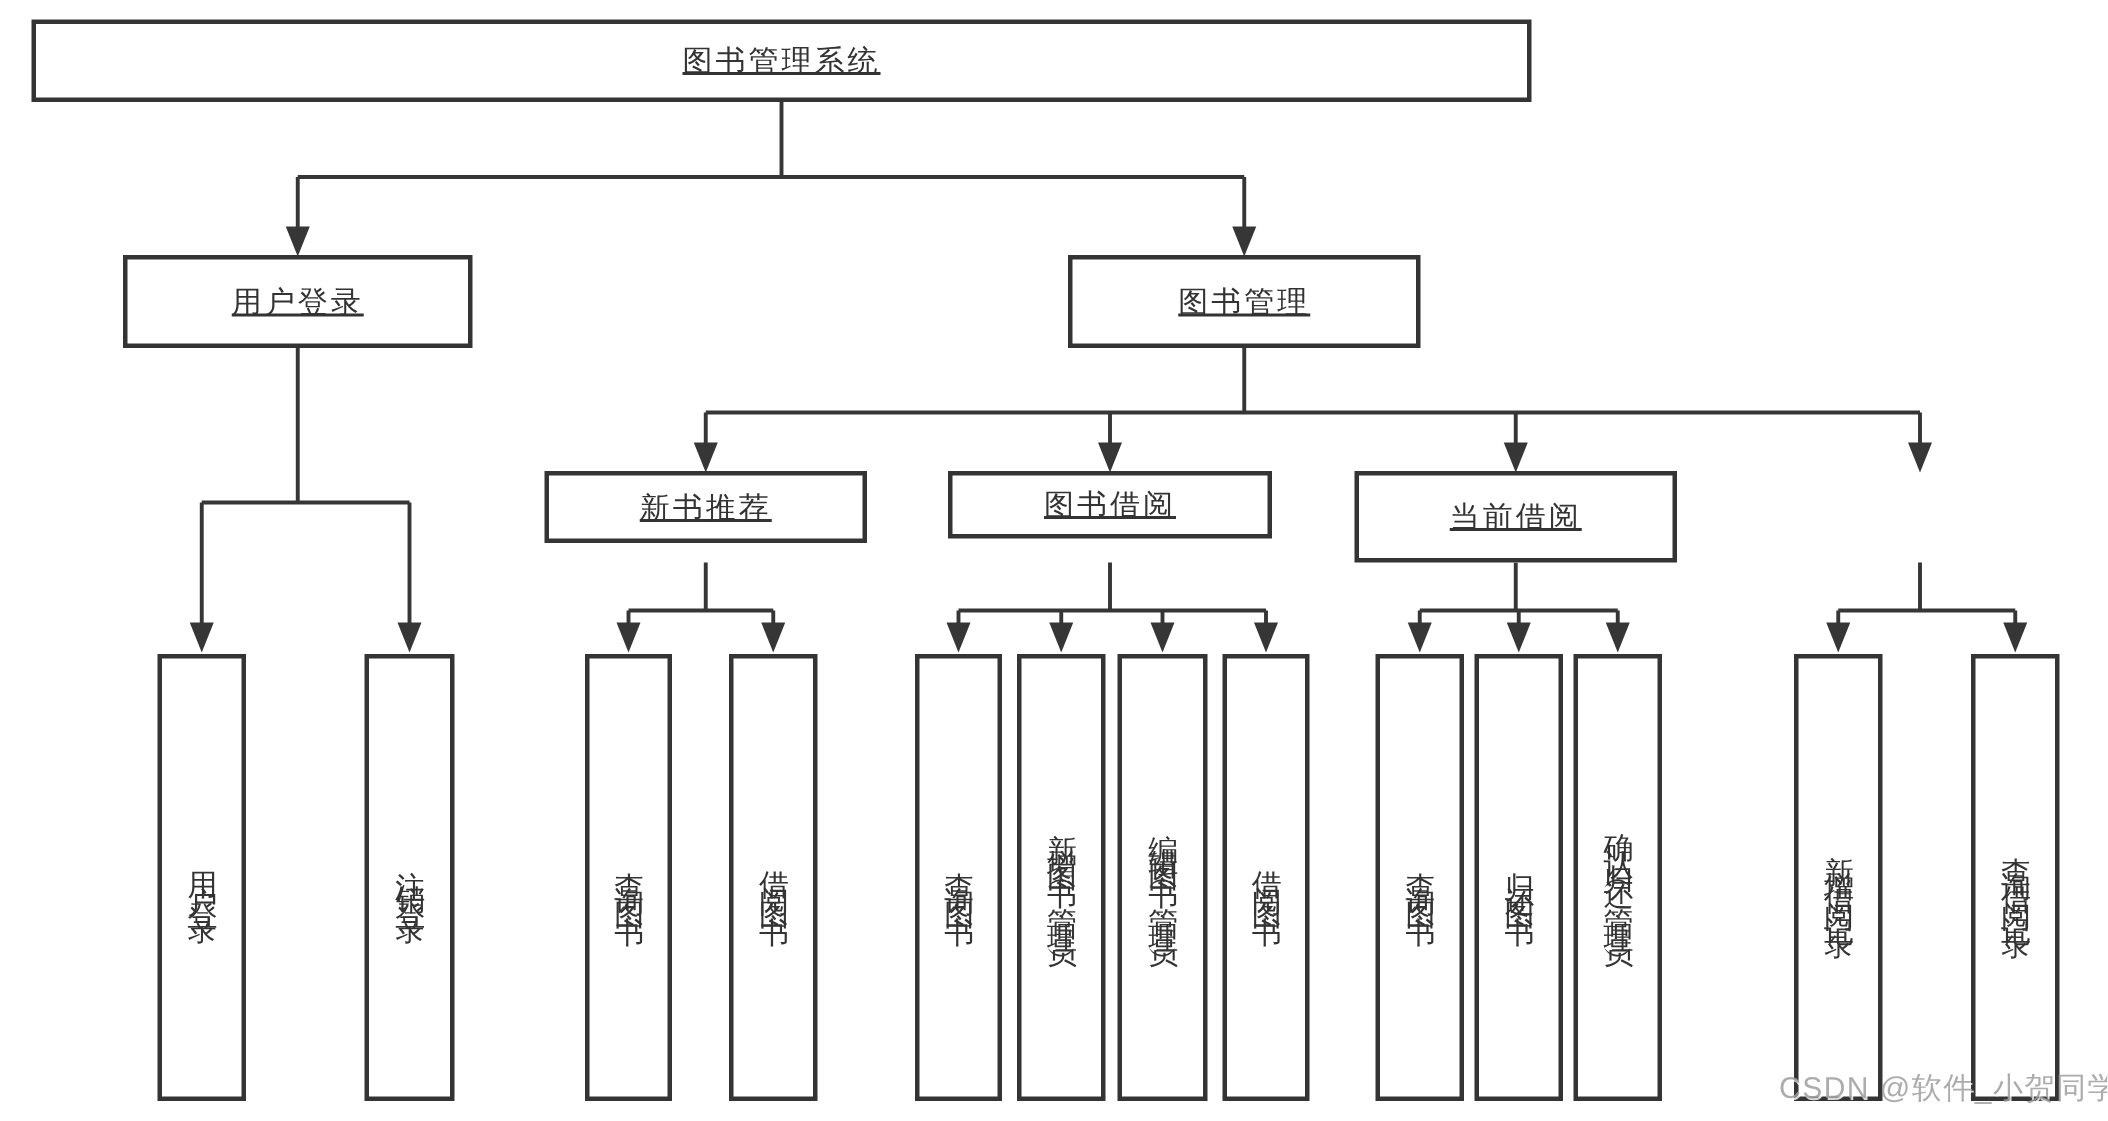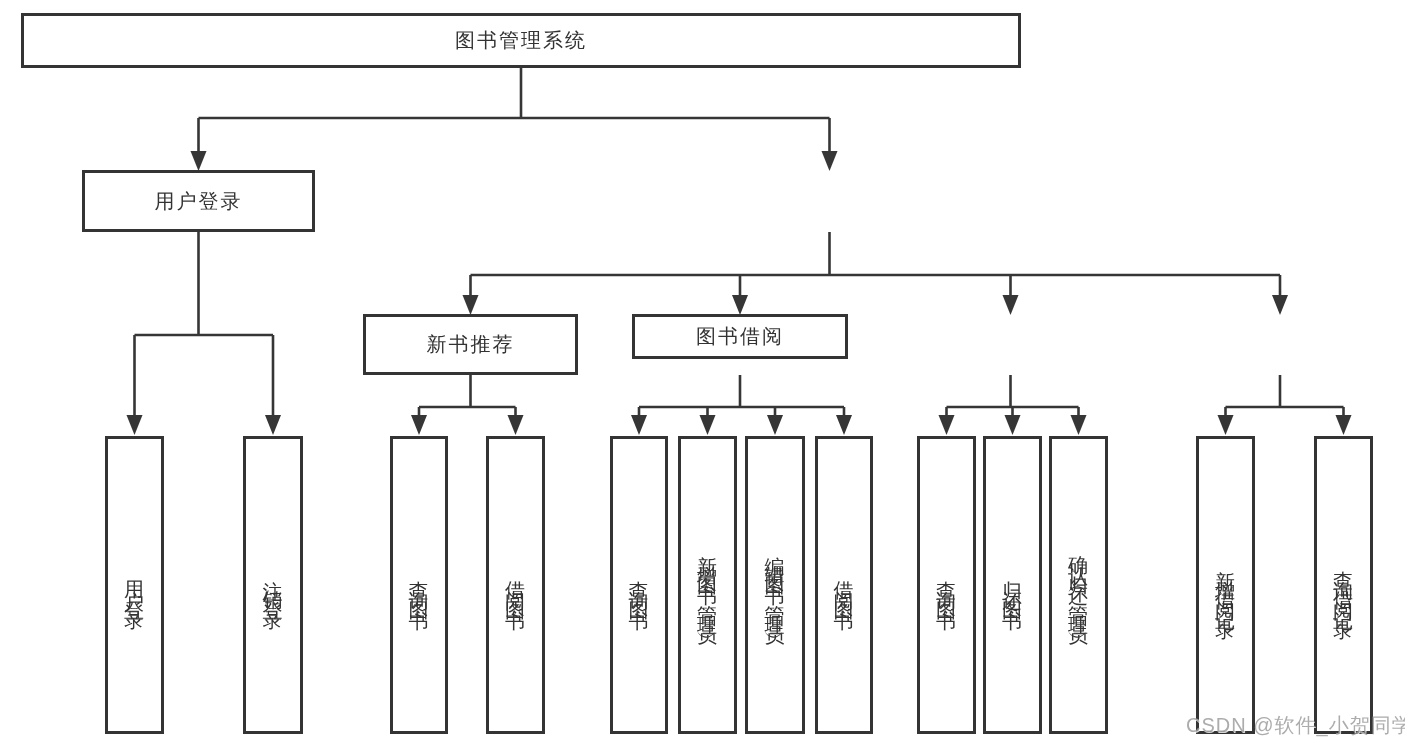--- a/index.html
+++ b/index.html
@@ -13,21 +13,21 @@
   .lines{position:absolute;left:0;top:0;width:1405px;height:747px;}
   .bx{
     position:absolute;
     box-sizing:border-box;
     border:3px solid #343434;
     background:#ffffff;
     display:flex;align-items:center;justify-content:center;
     color:#333333;
     font-size:20px;
   }
-  .hl{letter-spacing:2px;white-space:nowrap;}
+  .hl{letter-spacing:2px;white-space:nowrap;text-decoration:underline;}
   .vl{
     writing-mode:vertical-lr;
     text-orientation:mixed;
     letter-spacing:10px;
     line-height:1;
     white-space:nowrap;
   }
   .watermark{
     position:absolute;
     left:1186px;top:712px;
@@ -84,26 +84,32 @@
     </g>
   </svg>
 
   <div class="bx" style="left:21px;top:13px;width:1000px;height:55px">
     <span class="hl">图书管理系统</span>
   </div>
 
   <div class="bx" style="left:82px;top:170px;width:233px;height:62px">
     <span class="hl">用户登录</span>
   </div>
+  <div class="bx" style="left:712px;top:170px;width:235px;height:62px">
+    <span class="hl">图书管理</span>
+  </div>
 
-  <div class="bx" style="left:363px;top:314px;width:215px;height:61px">
+  <div class="bx" style="left:363px;top:314px;width:215px;height:48px">
     <span class="hl">新书推荐</span>
   </div>
   <div class="bx" style="left:632px;top:314px;width:216px;height:45px">
     <span class="hl">图书借阅</span>
+  </div>
+  <div class="bx" style="left:903px;top:314px;width:215px;height:61px">
+    <span class="hl">当前借阅</span>
   </div>
 
   <div class="bx leaf" style="left:105px;top:436px;width:59px;height:298px">
     <span class="vl">用户登录</span>
   </div>
   <div class="bx leaf" style="left:243px;top:436px;width:60px;height:298px">
     <span class="vl">注销登录</span>
   </div>
 
   <div class="bx leaf" style="left:390px;top:436px;width:58px;height:298px">

